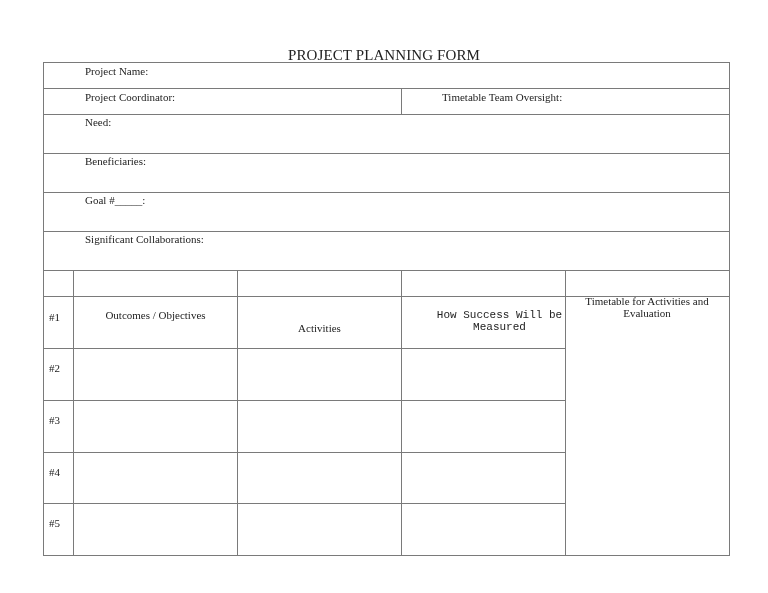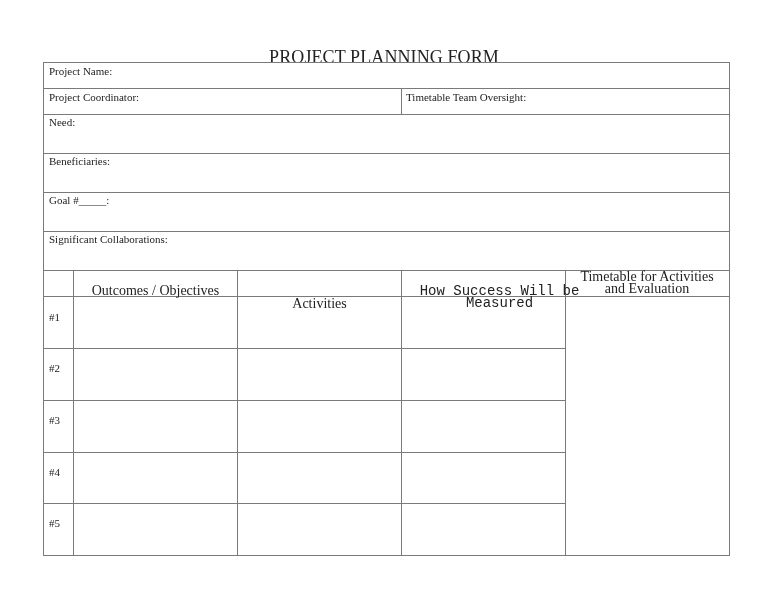--- a/index.html
+++ b/index.html
@@ -1,24 +1,24 @@
 <!DOCTYPE html>
 <html><head>
 <meta charset="utf-8">
 <style>
   html, body { margin: 0; padding: 0; background: #ffffff; }
   body { width: 768px; height: 593px; position: relative; overflow: hidden;
          font-family: "Liberation Serif", serif; color: #222; }
   .title { position: absolute; left: 0; width: 768px; top: 47px; text-align: center;
-           font-size: 18px; letter-spacing: 0.1px; }
+           font-size: 15px; letter-spacing: 0.1px; }
   .box { position: absolute; border: 1px solid #7a7a7a; box-sizing: border-box; }
-  .label { position: absolute; font-size: 11px; line-height: 13px; white-space: nowrap; }
+  .label { position: absolute; font-size: 11px; line-height: 13px; white-space: nowrap; margin-left: 36px; }
   .hline { position: absolute; height: 1px; background: #7a7a7a; }
   .vline { position: absolute; width: 1px; background: #7a7a7a; }
-  .hdr { position: absolute; font-size: 14px; line-height: 12px; text-align: center; }
+  .hdr { position: absolute; font-size: 11px; line-height: 12px; text-align: center; margin-top: 24px; }
   .rowlabel { position: absolute; font-size: 11px; line-height: 13px; }
   .cell { position: absolute; }
 </style>
 </head>
 <body>
 
 <div class="title">PROJECT PLANNING FORM</div>
 
 <div class="box" style="left:43px; top:62px; width:687px; height:494px;"></div>
 

